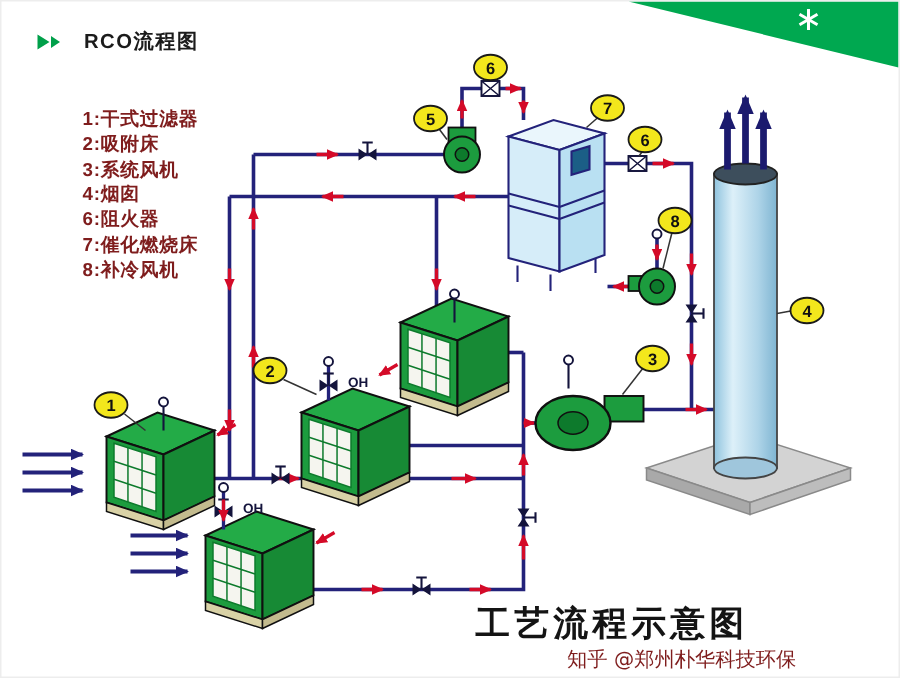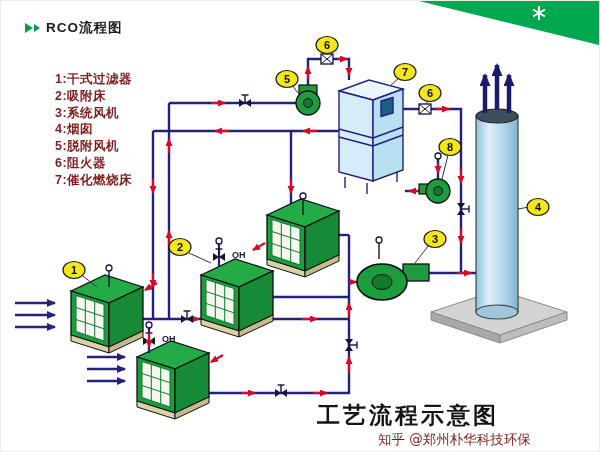--- a/index.html
+++ b/index.html
@@ -6,21 +6,21 @@
   .page{
     position:relative;width:600px;height:452px;overflow:hidden;
     background:#ffffff;border:1px solid #ededed;box-sizing:border-box;
     font-family:"Liberation Sans", sans-serif;
   }
   
   .hdr{position:absolute;left:24px;top:18px;display:flex;align-items:center;z-index:5;}
   .chev{display:inline-block;width:0;height:0;border-left:8px solid #00a04a;
         border-top:5px solid transparent;border-bottom:5px solid transparent;margin-right:1px;}
   .chev.small{border-left-width:6px;border-top-width:4px;border-bottom-width:4px;}
-  .hdr-title{font-size:13.5px;font-weight:bold;color:#1b1b1b;margin-left:5px;letter-spacing:1px;}
+  .hdr-title{font-size:13.5px;font-weight:bold;color:#1b1b1b;margin-left:15px;letter-spacing:1px;}
   
   .corner{position:absolute;top:0;right:0;width:0;height:0;
           border-top:44px solid #00a850;border-left:180px solid transparent;z-index:4;}
   .logo{position:absolute;top:4px;right:52px;z-index:6;}
   
   .legend{position:absolute;left:54px;top:70px;z-index:5;color:#7f1d1d;
           font-size:12.5px;font-weight:bold;line-height:16.8px;letter-spacing:0.5px;}
   
   .diagram{position:absolute;left:0;top:0;width:600px;height:452px;z-index:1;}
   
@@ -49,23 +49,23 @@
       <line x1="2" y1="4.5" x2="14" y2="11.5"></line>
       <line x1="14" y1="4.5" x2="2" y2="11.5"></line>
     </g>
   </svg>
 
   <div class="legend">
     <div>1:干式过滤器</div>
     <div>2:吸附床</div>
     <div>3:系统风机</div>
     <div>4:烟囱</div>
-    <div>5:脱附风机</div>
     <div>6:阻火器</div>
     <div>7:催化燃烧床</div>
+    <div>8:补冷风机</div>
   </div>
 
   <svg class="diagram" viewBox="0 0 600 452">
     <defs>
       <marker id="mr" markerUnits="userSpaceOnUse" markerWidth="9" markerHeight="8" refX="7" refY="3.5" orient="auto">
         <path d="M0,0 L8,3.5 L0,7 Z" fill="#d40a28"></path>
       </marker>
       <marker id="mn" markerUnits="userSpaceOnUse" markerWidth="10" markerHeight="9" refX="8" refY="4" orient="auto">
         <path d="M0,0 L9,4 L0,8 Z" fill="#23227a"></path>
       </marker>

